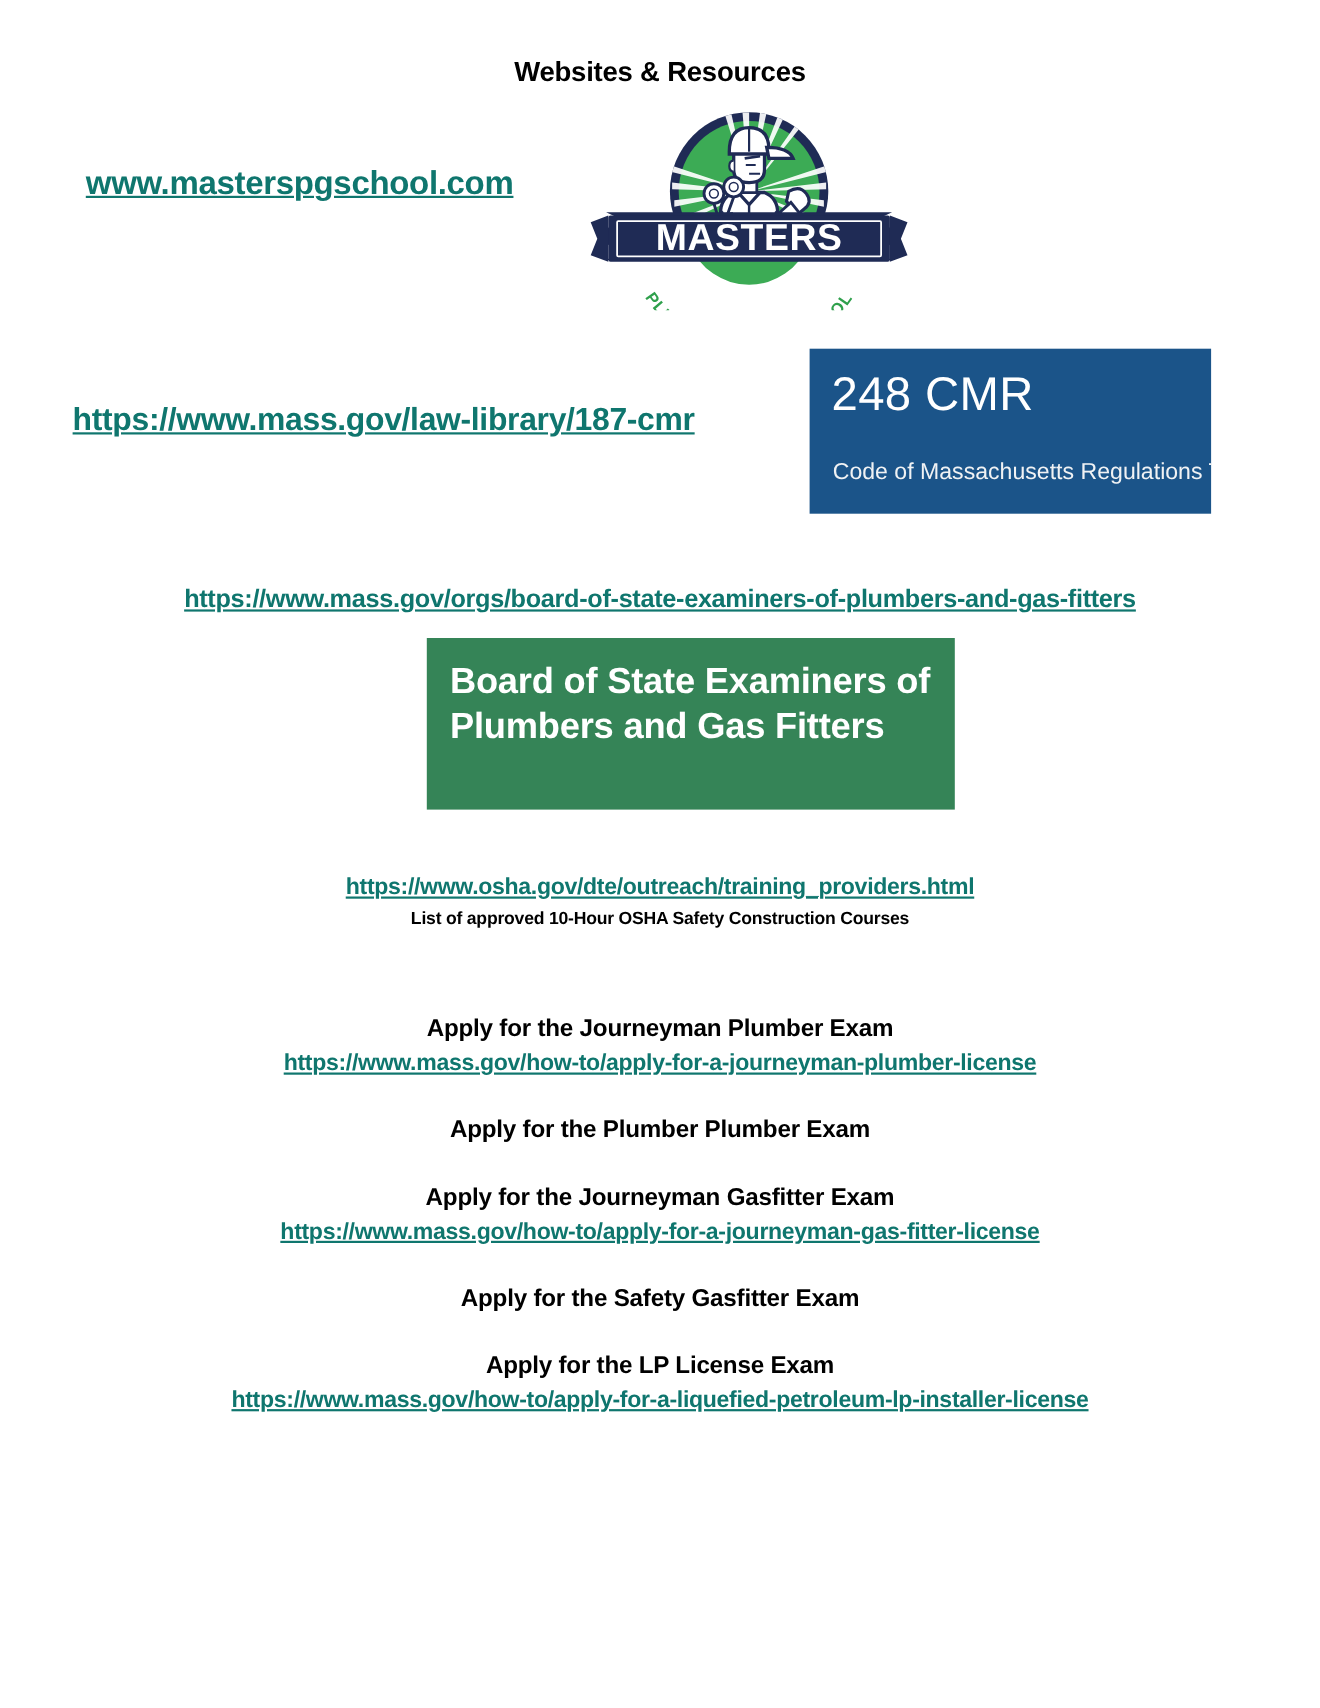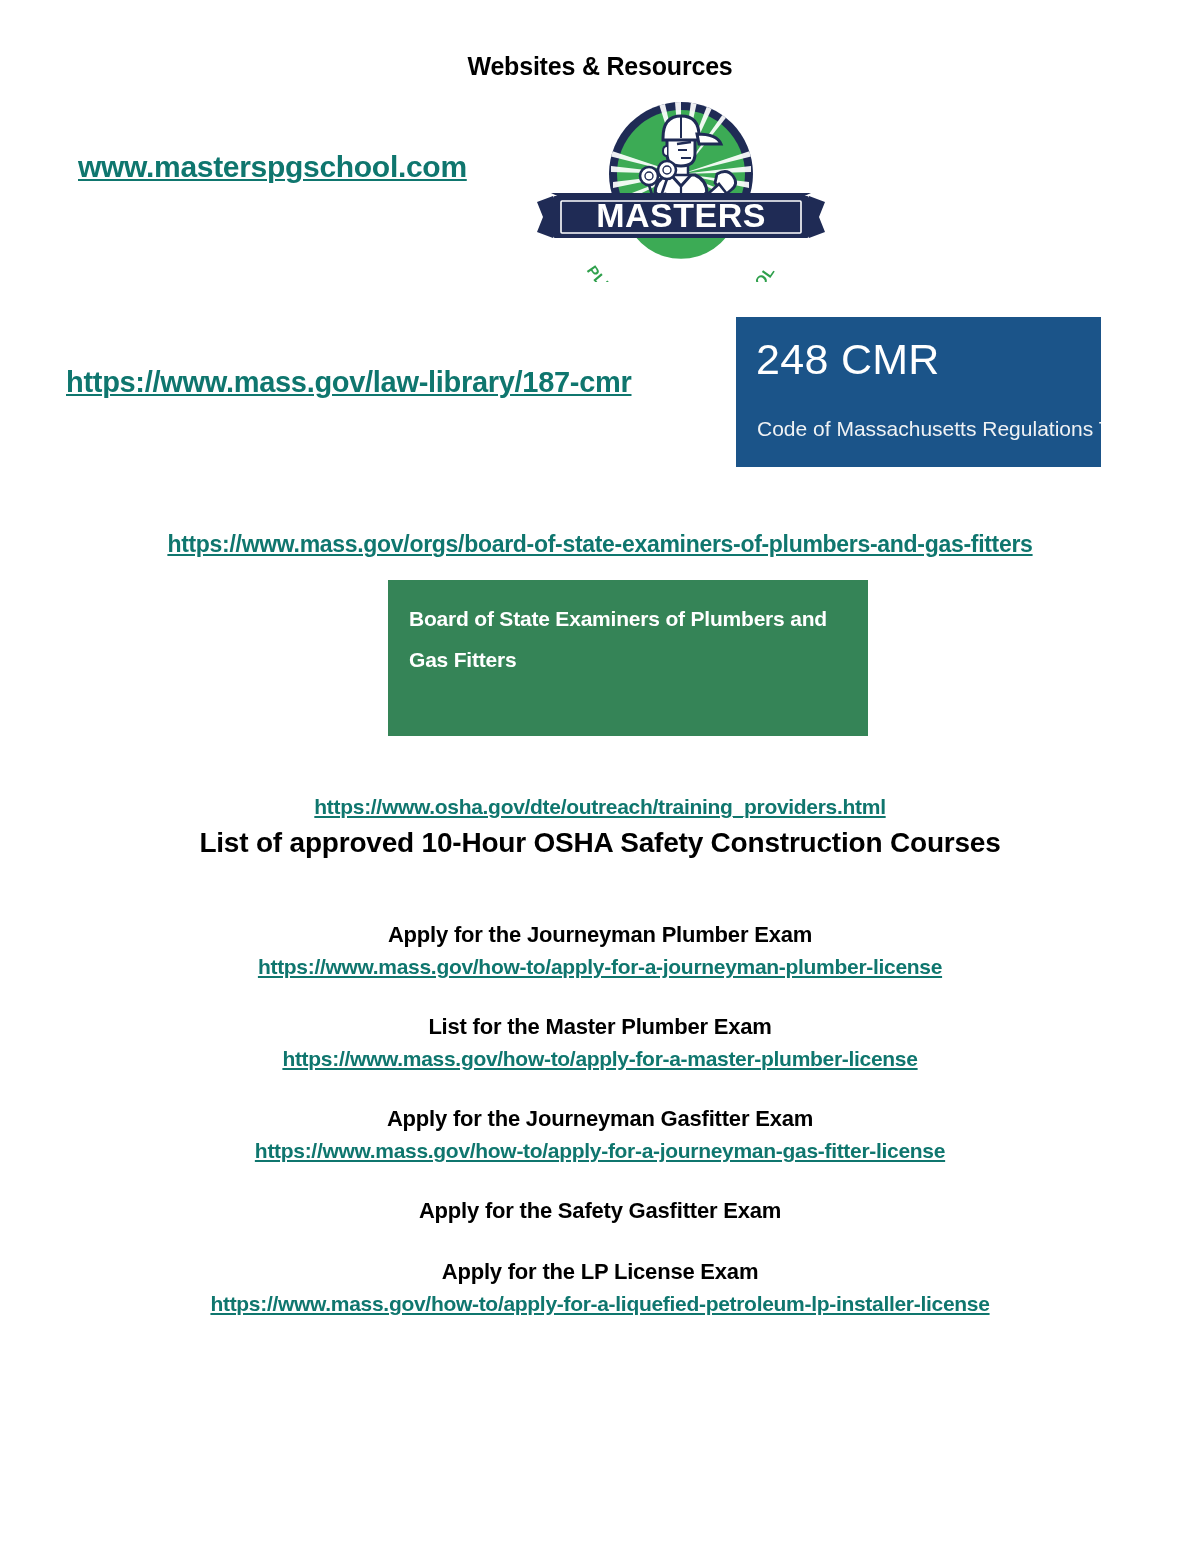--- a/index.html
+++ b/index.html
@@ -112,41 +112,41 @@
     left: 388px;
     width: 480px;
     height: 156px;
     background: #358457;
   }
   #board-box .board-text {
     position: absolute;
     top: 18px;
     left: 21px;
     width: 450px;
-    font-size: 21px;
+    font-size: 33px;
     line-height: 41px;
     color: #ffffff;
     font-weight: bold;
     letter-spacing: -0.2px;
   }
 
   
   #osha-link {
     top: 795px;
     left: 0;
     width: 1200px;
     text-align: center;
     font-size: 21px;
   }
   #osha-caption {
     top: 827px;
     left: 0;
     width: 1200px;
     text-align: center;
-    font-size: 28px;
+    font-size: 16px;
   }
 
   
   #exam-list {
     position: absolute;
     top: 921px;
     left: 0;
     width: 1200px;
   }
   .exam-block {
@@ -296,22 +296,21 @@
   <div class="abs heading" id="osha-caption">List of approved 10-Hour OSHA Safety Construction Courses</div>
 
   <div id="exam-list">
 
     <div class="exam-block">
       <div class="exam-title heading">Apply for the Journeyman Plumber Exam</div>
       <a class="exam-link link" href="#">https://www.mass.gov/how-to/apply-for-a-journeyman-plumber-license</a>
     </div>
 
     <div class="exam-block">
-      <div class="exam-title heading">List for the Master Plumber Exam</div>
-      <a class="exam-link link" href="#">https://www.mass.gov/how-to/apply-for-a-master-plumber-license</a>
+      <div class="exam-title heading">Apply for the Plumber Plumber Exam</div>
     </div>
 
     <div class="exam-block">
       <div class="exam-title heading">Apply for the Journeyman Gasfitter Exam</div>
       <a class="exam-link link" href="#">https://www.mass.gov/how-to/apply-for-a-journeyman-gas-fitter-license</a>
     </div>
 
     <div class="exam-block">
       <div class="exam-title heading">Apply for the Safety Gasfitter Exam</div>
     </div>

